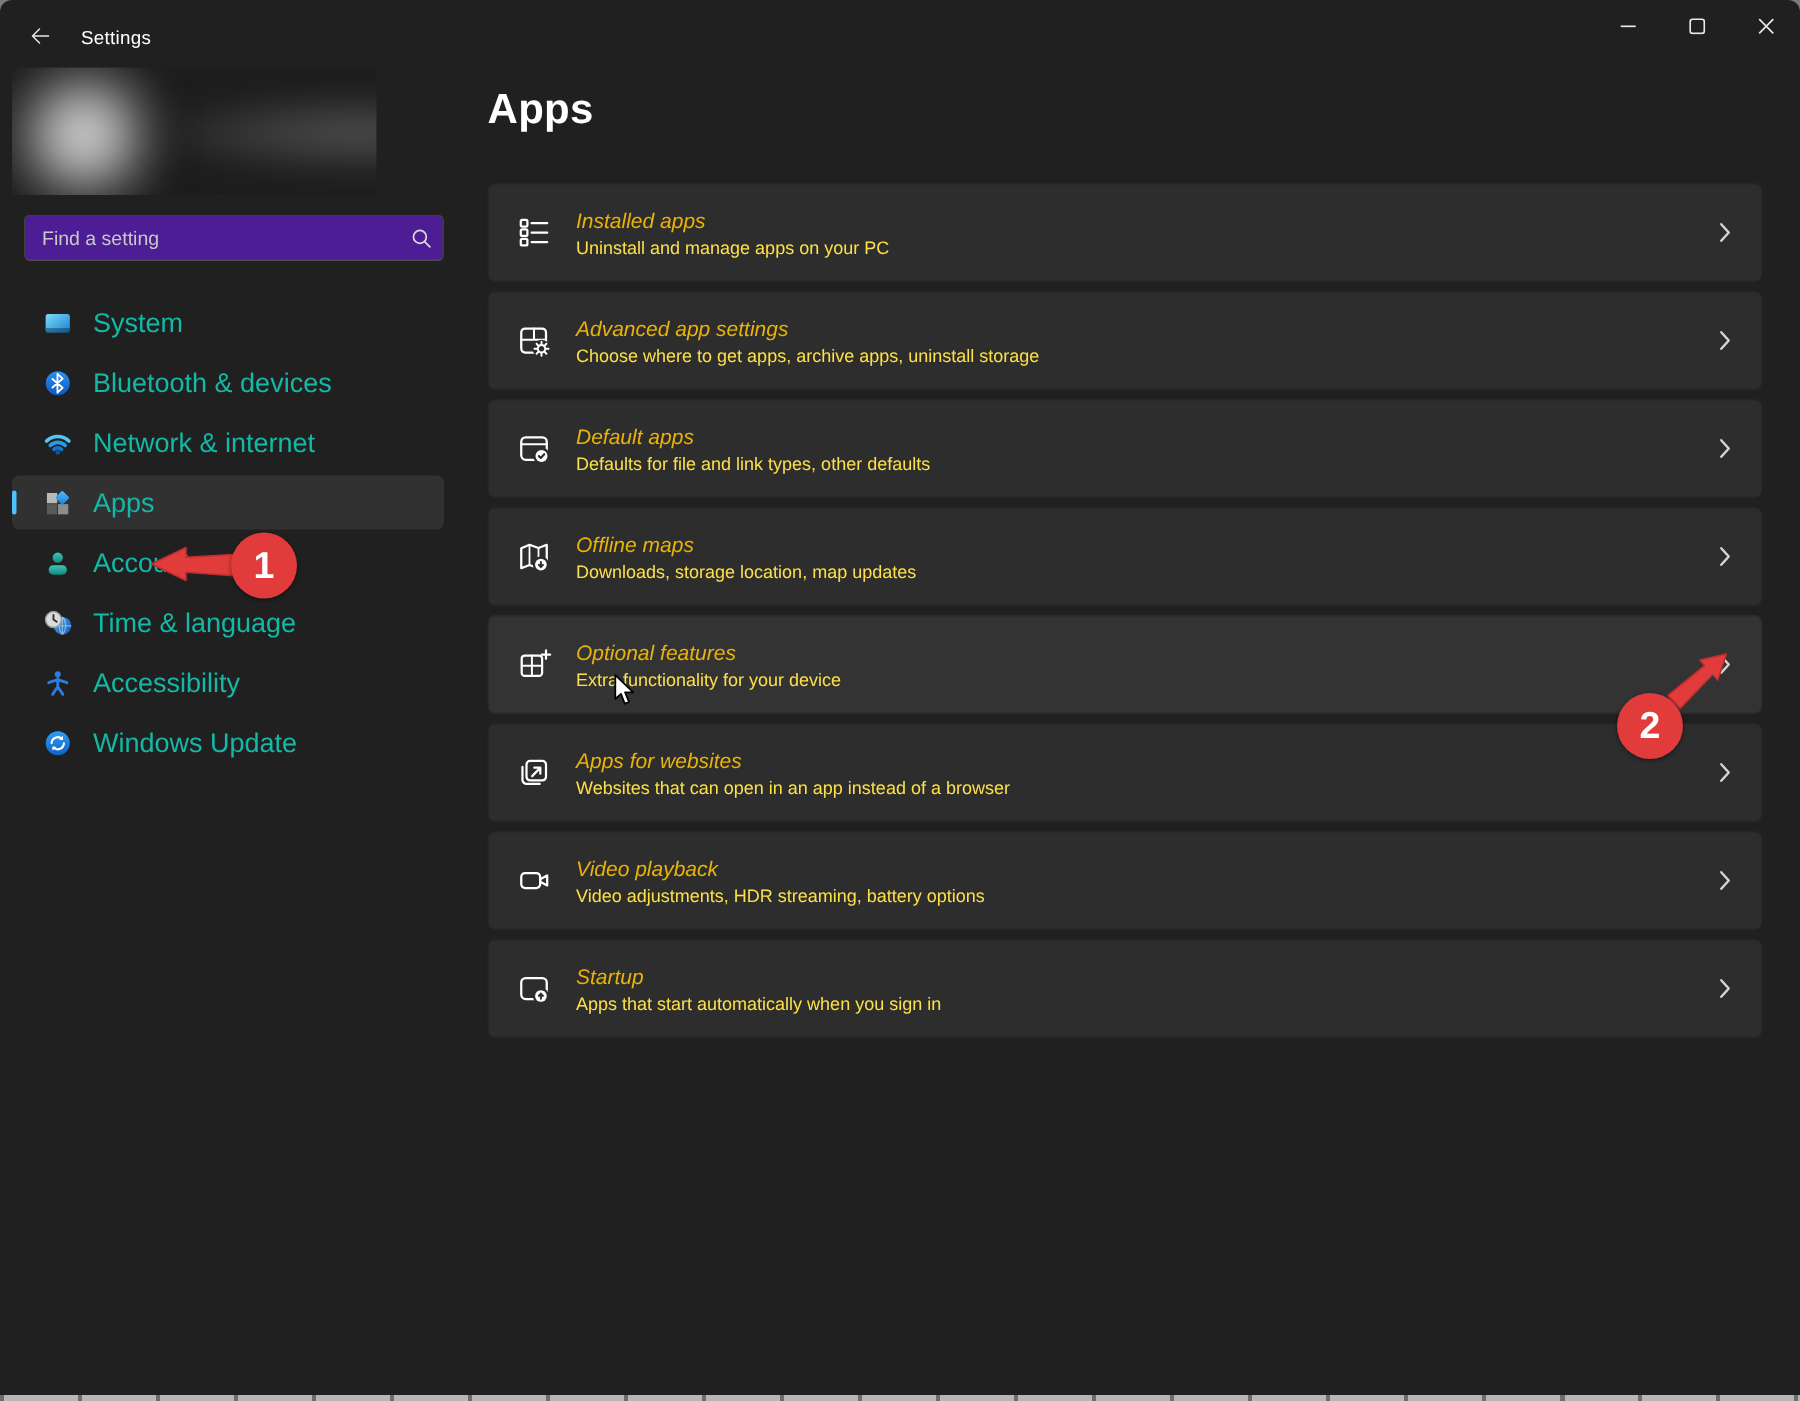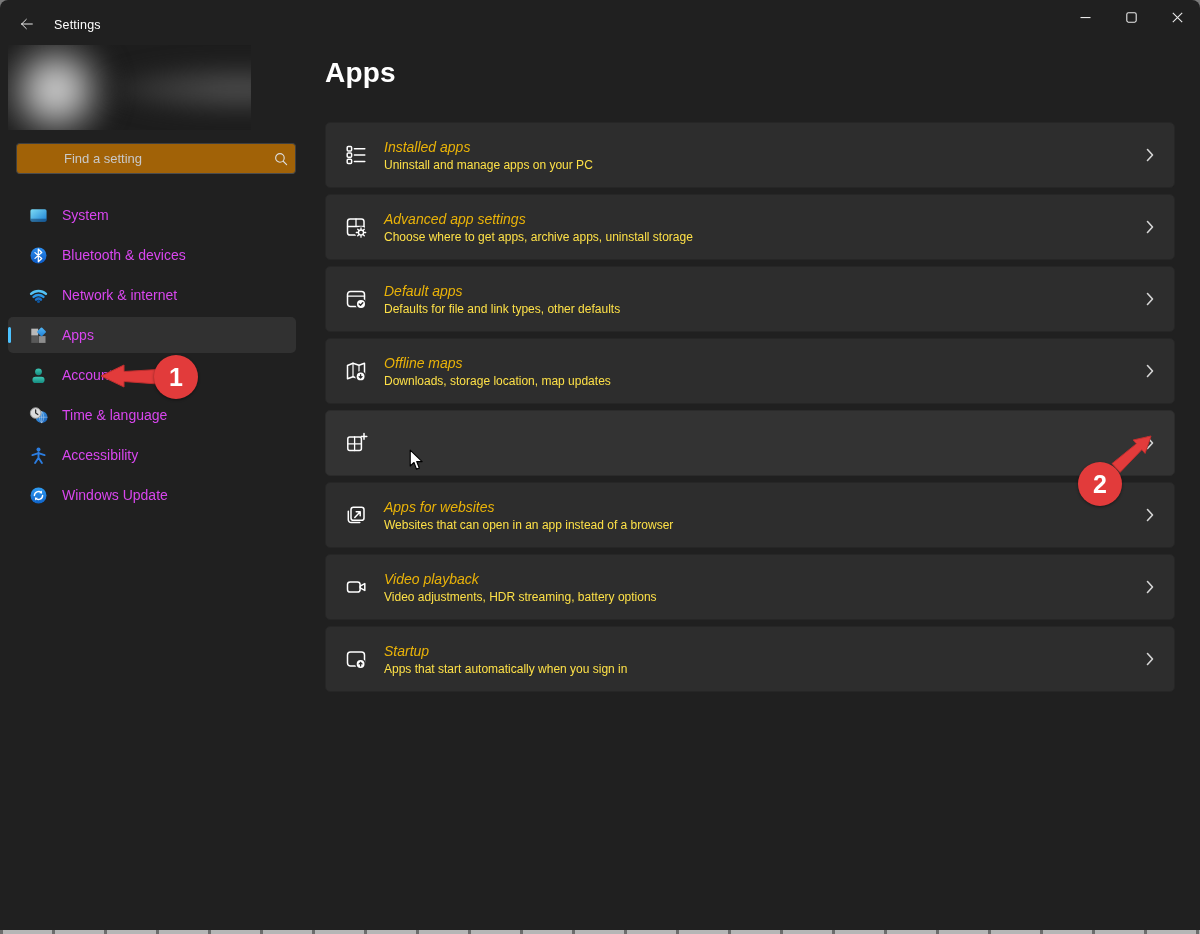--- a/index.html
+++ b/index.html
@@ -21,30 +21,30 @@
   .win-btn { width:46px; height:34px; background:transparent; border:none; color:#eaeaea;
       display:flex; align-items:center; justify-content:center; cursor:pointer; }
 
   
   .profile { position:absolute; left:8px; top:45px; width:243px; height:85px; overflow:hidden; background:#1d1d1d; }
   .profile .blob-a { position:absolute; left:-12px; top:-14px; width:120px; height:118px; border-radius:50%;
       background:radial-gradient(closest-side,#d2d2d2 0%,#9a9a9a 38%,#4a4a4a 70%,#242424 100%); filter:blur(9px); }
   .profile .blob-b { position:absolute; left:90px; top:18px; width:280px; height:52px; border-radius:50%;
       background:radial-gradient(closest-side,#4f4f4f 0%,#343434 65%, rgba(32,32,32,0) 100%); filter:blur(10px); }
 
-  .search { position:absolute; left:16px; top:143px; width:280px; height:31px; background:#a16207;
-      border:1px solid #404040; border-bottom-color:#4c4c4c; border-radius:4px; display:flex; align-items:center;padding-left:36px; }
+  .search { position:absolute; left:16px; top:143px; width:280px; height:31px; background:#4c1d95;
+      border:1px solid #404040; border-bottom-color:#4c4c4c; border-radius:4px; display:flex; align-items:center; }
   .search input { flex:1; min-width:0; background:transparent; border:none; outline:none; color:#ececec;
       font-size:13px; padding:0 8px 0 11px; font-family:inherit; }
   .search input::placeholder { color:#c9c9c9; }
   .search .mag { width:28px; display:flex; align-items:center; justify-content:center; color:#dcdcdc; }
 
   .nav { position:absolute; left:8px; top:197px; width:288px; }
   .nav-item { position:relative; height:36px; margin-bottom:4px; display:flex; align-items:center;
-      border-radius:5px; padding-left:20px; color:#d946ef; font-size:14px; cursor:pointer; }
+      border-radius:5px; padding-left:20px; color:#14b8a6; font-size:18px; cursor:pointer; }
   .nav-item.selected { background:rgba(255,255,255,.08); }
   .nav-item .pill { display:none; position:absolute; left:0; top:50%; transform:translateY(-50%);
       width:3px; height:16px; border-radius:2px; background:#4cc2ff; }
   .nav-item.selected .pill { display:block; }
   .nav-icon { width:20px; height:20px; margin-right:14px; display:flex; align-items:center; justify-content:center; flex:none; }
   .nav-icon svg { width:19px; height:19px; }
   .nav-label { white-space:nowrap; }
 
   
   .page-title { position:absolute; left:325px; top:57px; font-size:28px; font-weight:700; color:#ffffff; letter-spacing:.2px; }
@@ -320,20 +320,24 @@
           </span>
         </div>
         <div class="row hover">
           <span class="row-icon">
             <svg viewBox="0 0 24 24" fill="none" stroke="currentColor" stroke-width="1.5" stroke-linecap="round">
               <rect x="3.8" y="6" width="13.6" height="13.6" rx="2"></rect>
               <path d="M10.6 6 V19.6 M3.8 12.8 H17.4" stroke-width="1.3"></path>
               <path d="M20 2.6 V8.2 M17.2 5.4 H22.8"></path>
             </svg>
           </span>
+          <div class="row-text">
+            <span class="row-title">Optional features</span>
+            <span class="row-sub">Extra functionality for your device</span>
+          </div>
           <span class="row-chev">
             <svg width="12" height="14" viewBox="0 0 8 14" fill="none" stroke="currentColor" stroke-width="1.6" stroke-linecap="round" stroke-linejoin="round">
               <path d="M1.5 1.5 L6.5 7 L1.5 12.5"></path>
             </svg>
           </span>
         </div>
         <div class="row">
           <span class="row-icon">
             <svg viewBox="0 0 24 24" fill="none" stroke="currentColor" stroke-width="1.5" stroke-linecap="round" stroke-linejoin="round">
               <path d="M4.3 8.3 V16.8 a2.8 2.8 0 0 0 2.8 2.8 H15.8"></path>

